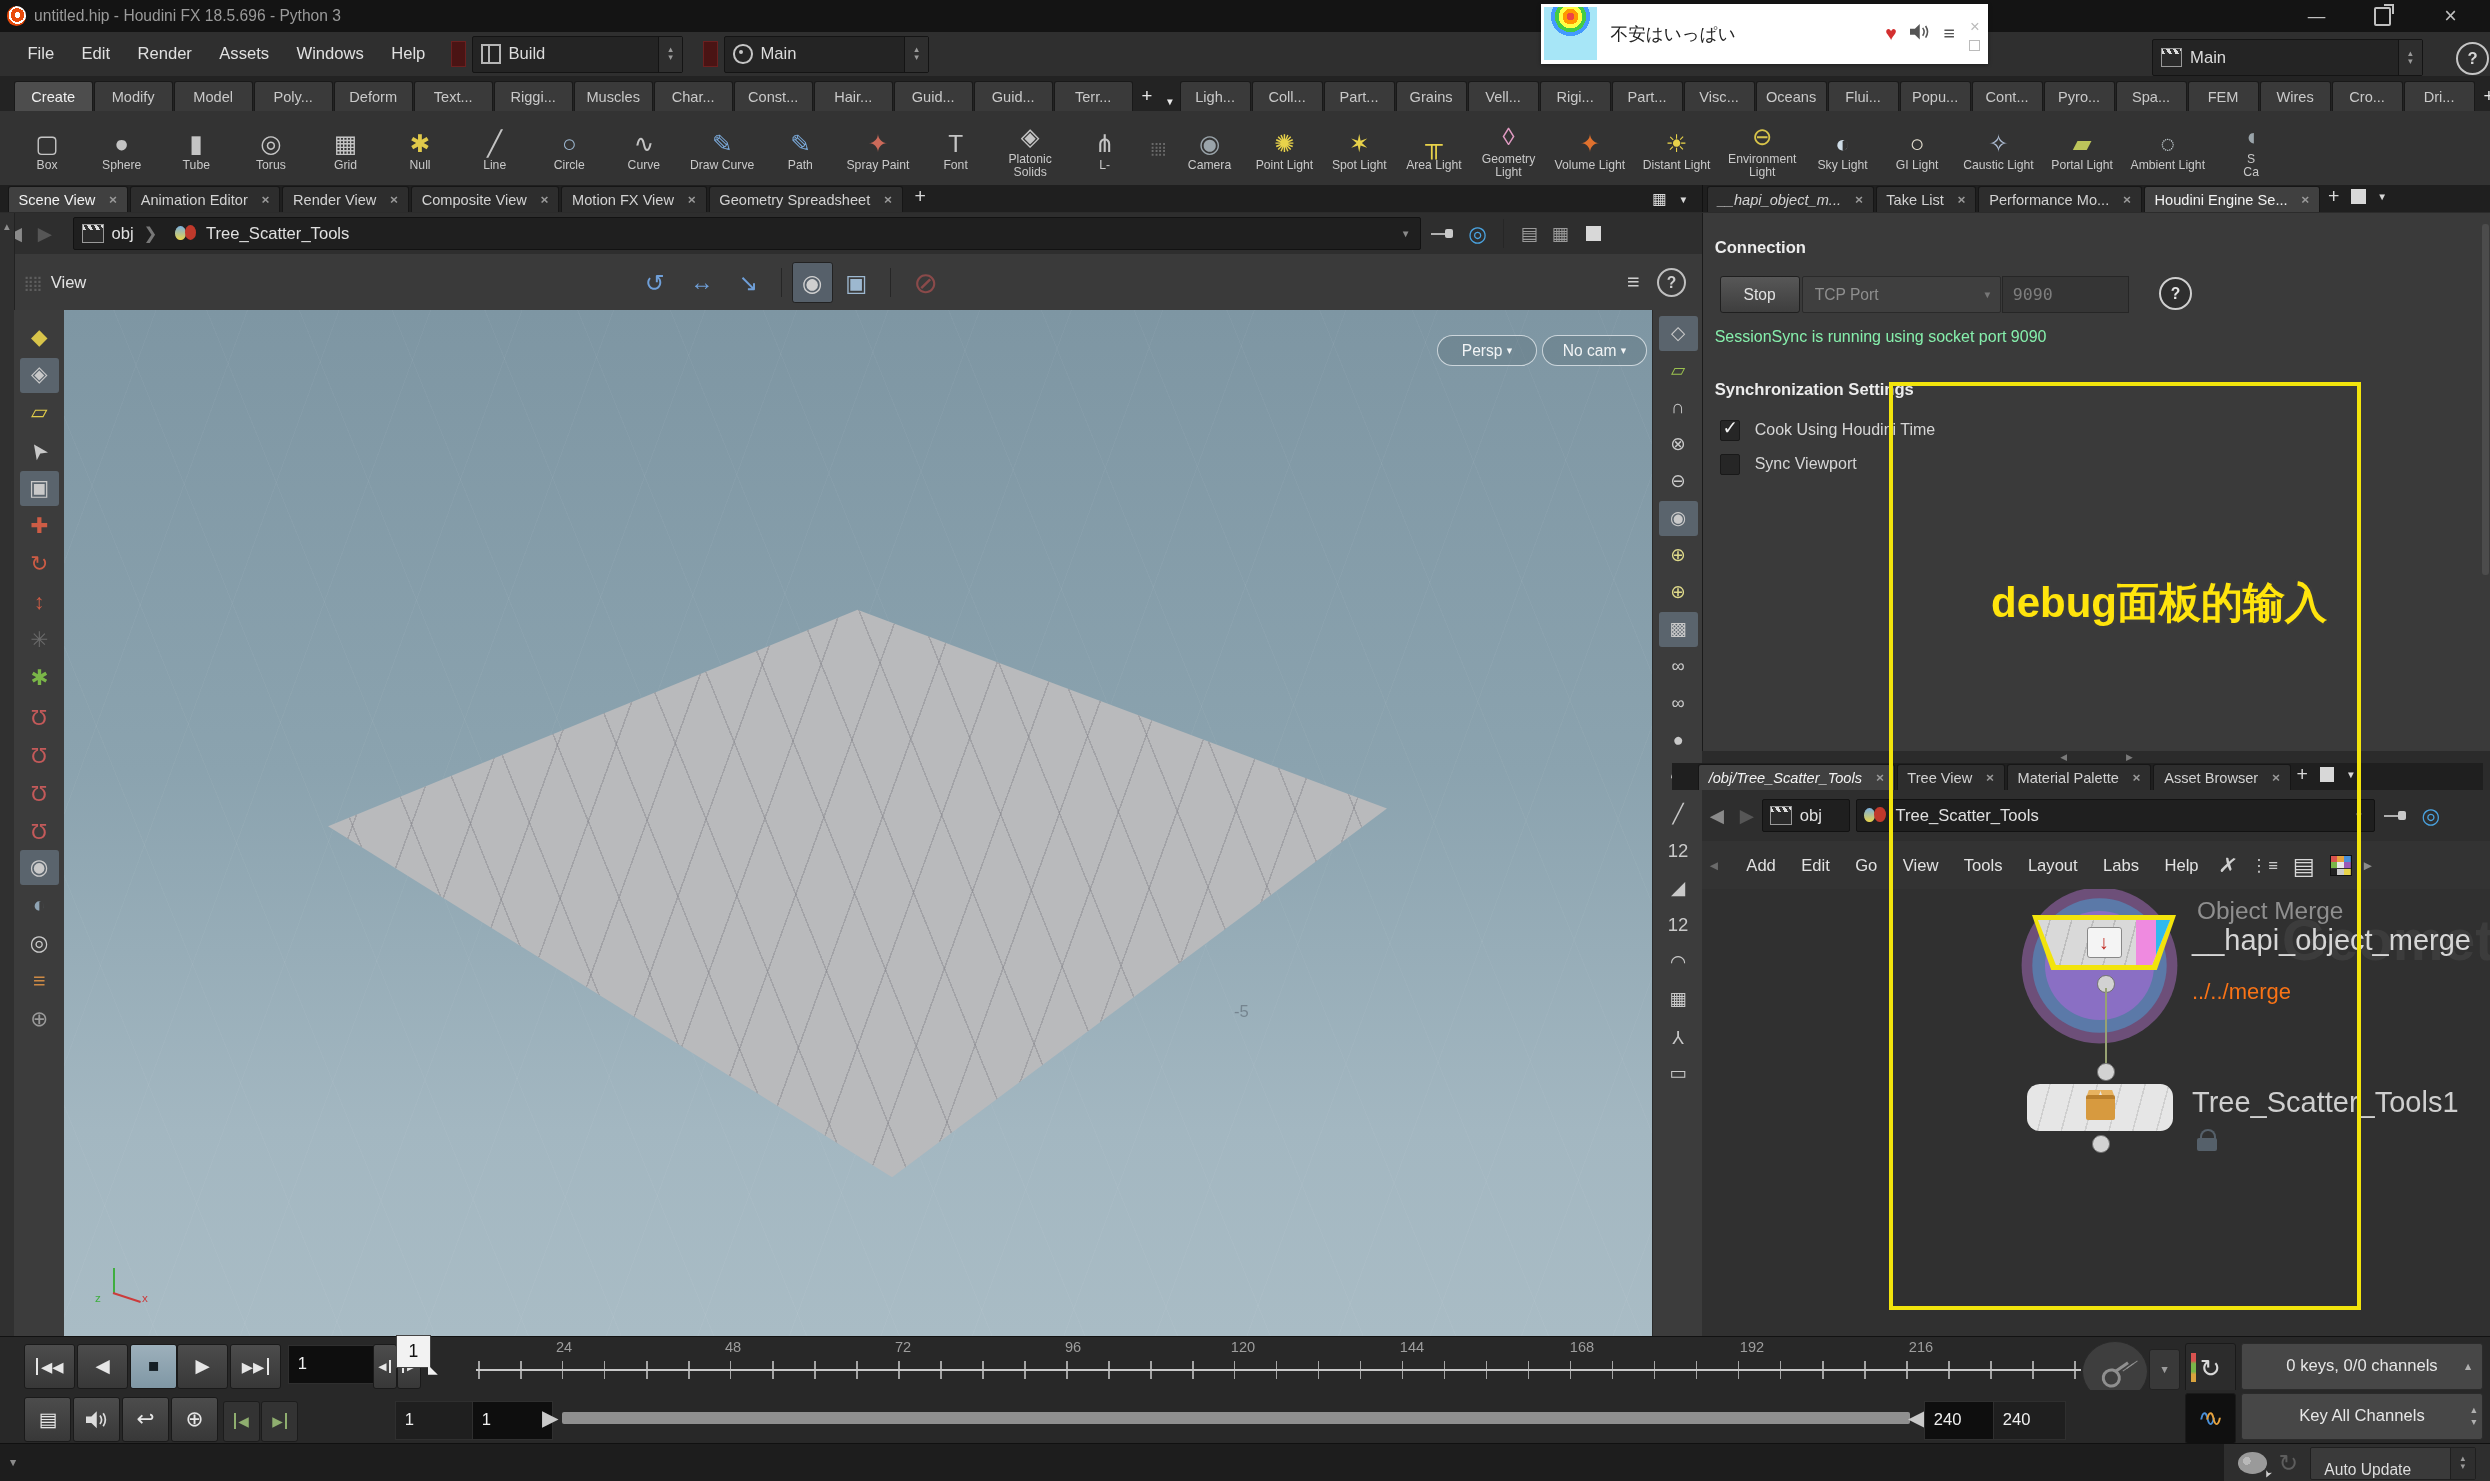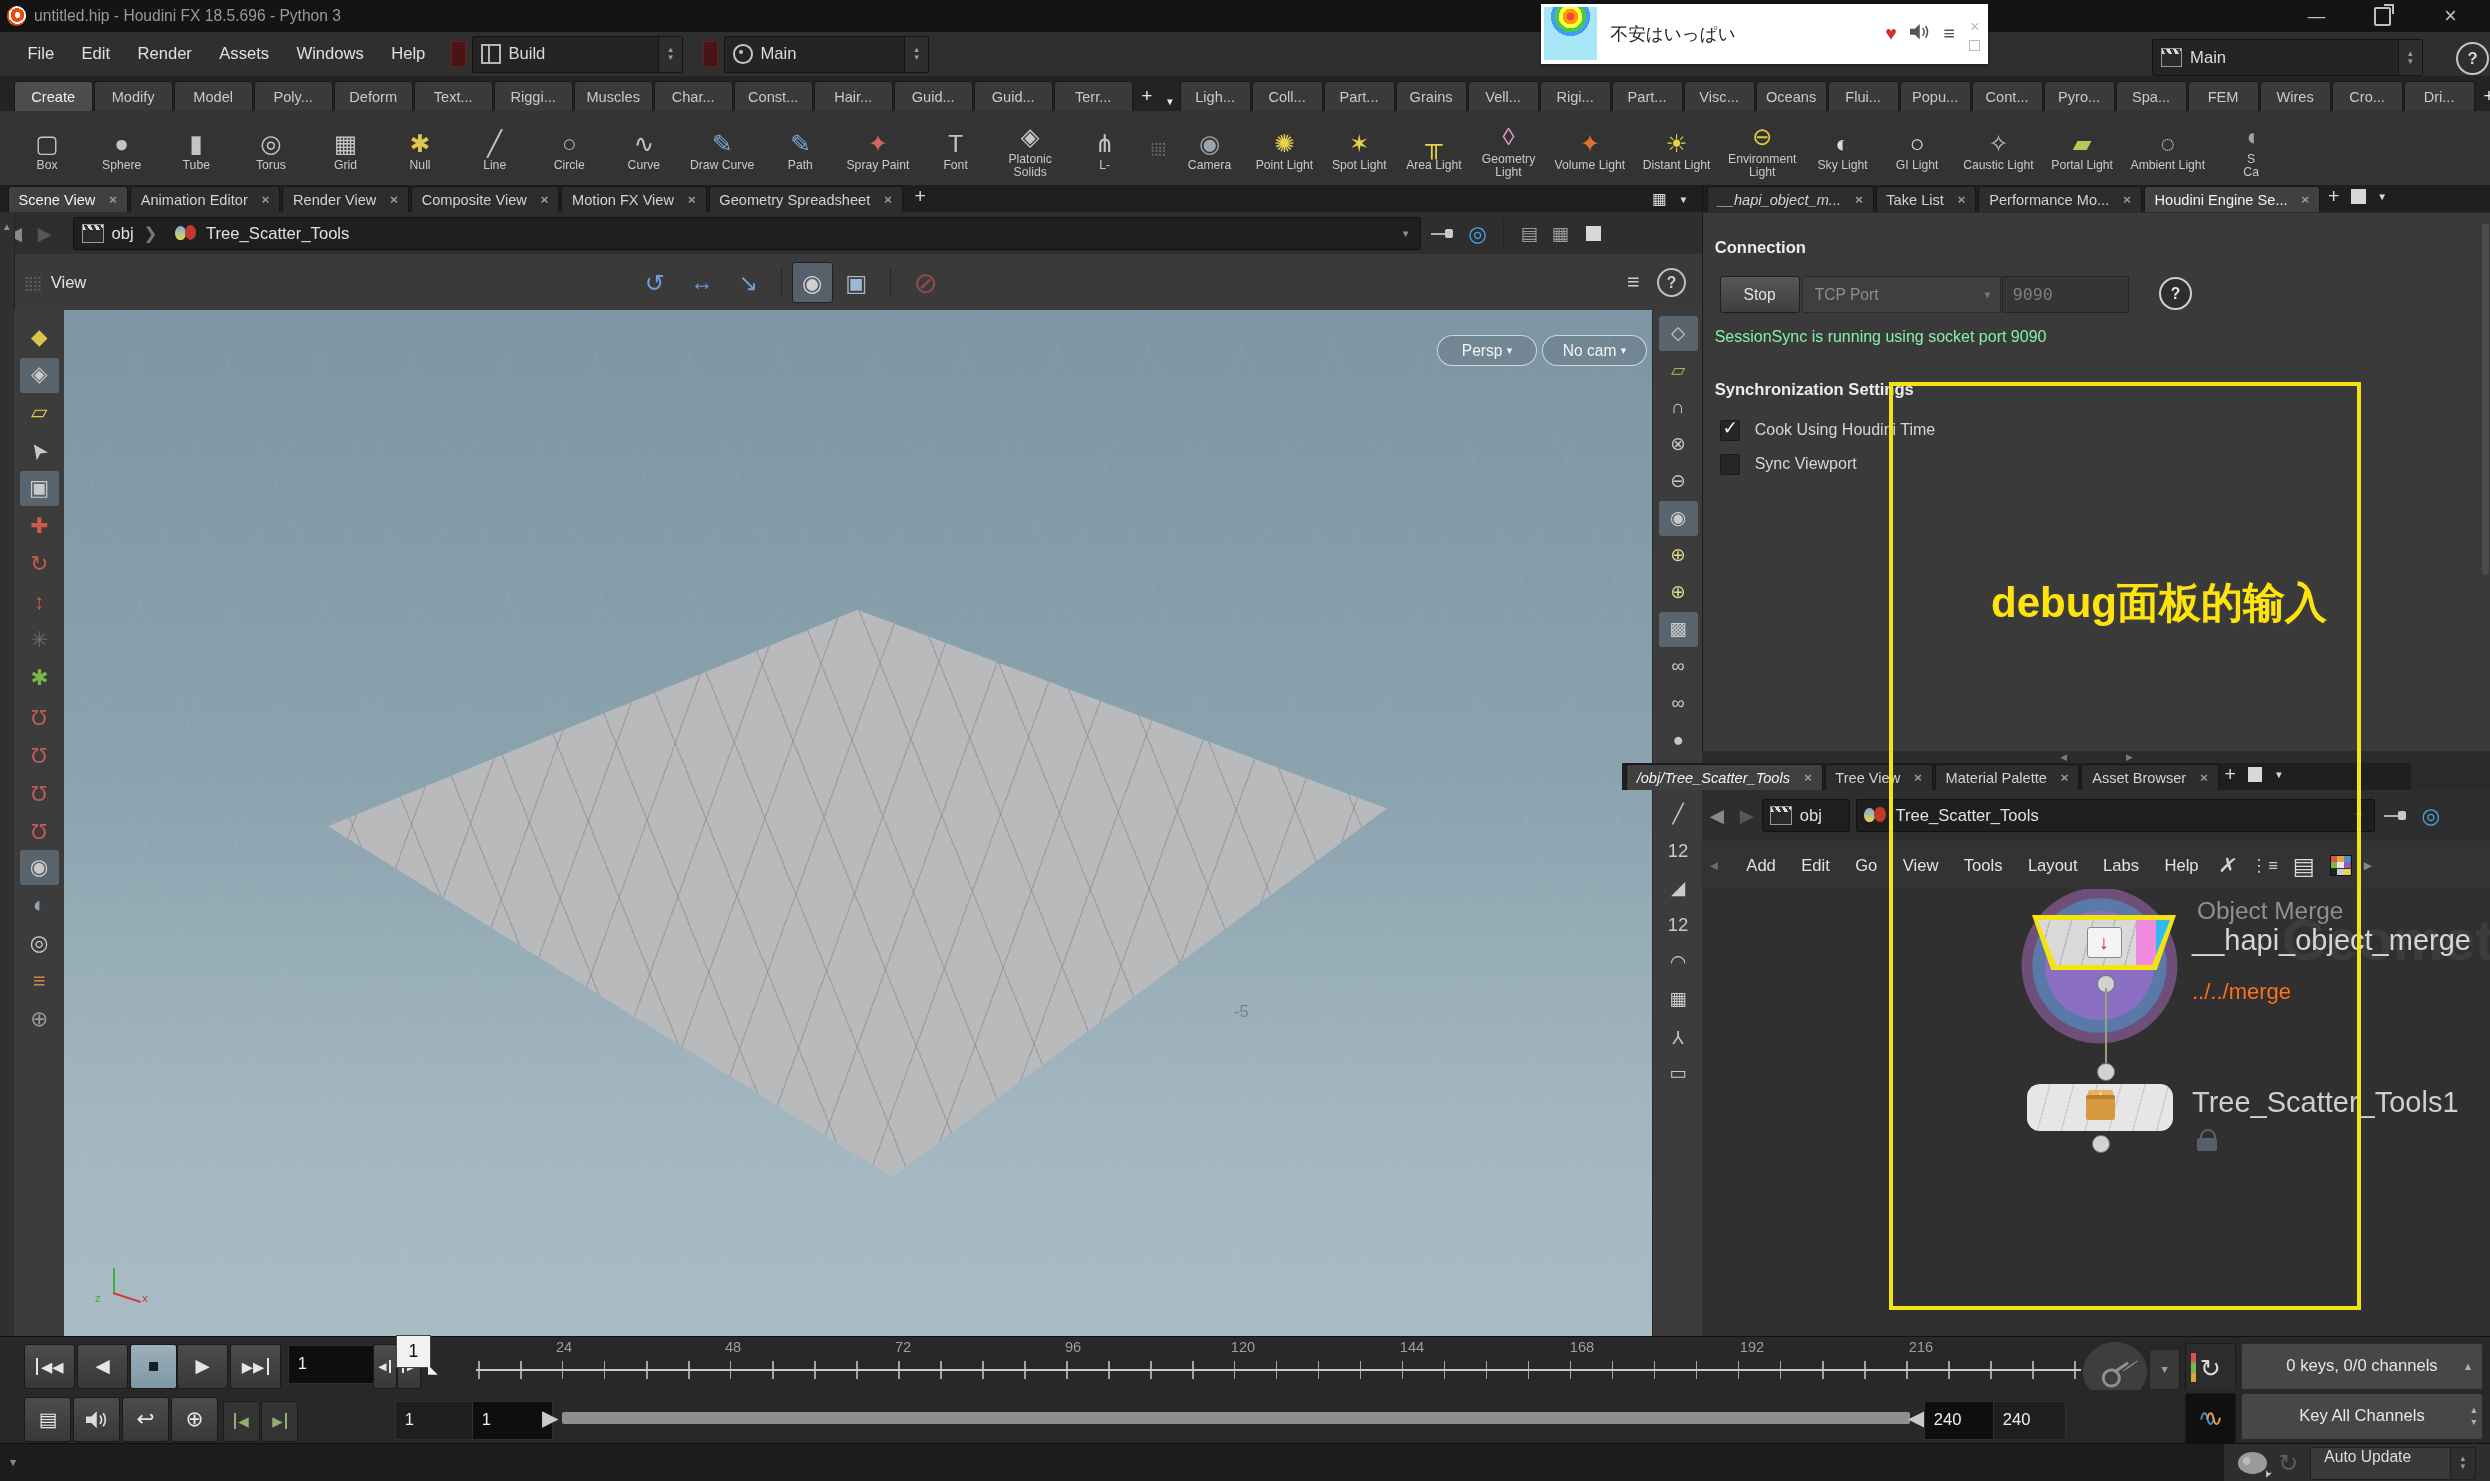--- a/index.html
+++ b/index.html
@@ -115,21 +115,21 @@
      display:flex;align-items:center;justify-content:center;color:#e5e5e5;font-weight:bold;font-size:15.6px;background:#2e2e2e;}
   #session-status{position:absolute;left:11.7px;top:115px;color:#86efac;font-size:16px;}
   #sync-heading{position:absolute;left:11.7px;top:167px;}
   .check-row{position:absolute;display:flex;align-items:center;}
   .cbox{width:18.5px;height:18.5px;background:#262626;border:1px solid #191919;border-radius:2px;position:relative;}
   .check-row.checked .cbox::after{content:"✓";position:absolute;left:2px;top:-3.9px;color:#f2f2f2;font-size:18.5px;font-weight:bold;}
   .clabel{margin-left:14.6px;color:#d6d6d6;font-size:16px;}
   #panel-scroll{left:2482px;top:224px;width:6.8px;height:351px;background:#4c4c4c;border-radius:2.9px;}
   #splitter{left:1702px;top:751px;width:789px;height:11.7px;background:#2b2b2b;display:flex;align-items:center;justify-content:center;gap:59px;color:#7a7a7a;font-size:8.8px;}
   
-  #net-tabs{left:1622px;top:763px;width:789px;}
+  #net-tabs{left:1672px;top:763px;width:789px;padding-left:22px;}
   #net-path{left:1702px;top:790px;width:789px;height:51px;}
   #net-menu{left:1702px;top:841px;width:789px;height:49px;background:#333333;border-bottom:1px solid #202020;display:flex;align-items:center;}
   .nmenu-item{color:#e2e2e2;font-size:16.6px;padding:0 12.7px;}
   .toolx{font-size:21.5px;color:#d0d0d0;font-weight:bold;margin:0 7.8px;transform:rotate(10deg);}
   .hier-icon{color:#c9c9c9;font-size:16.6px;margin:0 5.9px;letter-spacing:1px;}
   .list-icon{font-size:23.4px;color:#d8d8d8;margin:0 7.8px;}
   .palette-icon{width:19.5px;height:19.5px;border:1px solid #111;margin:0 7.8px;background:
      linear-gradient(90deg,#d9534f 0 33%,#e8a33d 33% 66%,#4a90d9 66% 100%) top/100% 34% no-repeat,
      linear-gradient(90deg,#7ab648 0 33%,#e8e8e8 33% 66%,#9b59b6 66% 100%) center/100% 33% no-repeat,
      linear-gradient(90deg,#222 0 33%,#ccc 33% 66%,#e8d44a 66% 100%) bottom/100% 34% no-repeat;}
@@ -204,21 +204,21 @@
   #slider-track{position:absolute;left:562px;top:21.5px;width:1348px;height:12.7px;background:#8f8f8f;border-radius:2px;}
   .slider-handle{position:absolute;top:14.6px;color:#c9c9c9;font-size:21.5px;}
   .gbtn{position:absolute;top:10.7px;width:35px;height:39px;background:#333;border:1px solid #1c1c1c;border-radius:2.9px;
      display:flex;align-items:center;justify-content:center;color:#8fae6f;font-size:13.7px;}
   
   #statusbar{left:0;top:1443px;width:2491px;height:38px;background:#1d1d1d;border-top:1px solid #101010;}
   #status-right{position:absolute;left:2224px;top:0;width:267px;height:38px;background:#2e2e2e;display:flex;align-items:center;}
   #brain-icon{width:29px;height:21.5px;border-radius:50%;background:radial-gradient(circle at 30% 40%,#b9b9b9 0 3.9px,#9a9a9a 3.9px);margin-left:13.7px;position:relative;}
   #brain-icon::after{content:"➤";position:absolute;right:-5.9px;bottom:-5.9px;color:#d0d0d0;font-size:9.8px;transform:rotate(115deg);}
   #status-refresh{color:#5d5d5d;font-size:23.4px;margin:0 11.7px;}
-  #autoupdate{width:164px;height:31px;background:#3a3a3a;border:1px solid #1f1f1f;border-radius:2px;display:flex;align-items:flex-start;}
+  #autoupdate{width:164px;height:31px;background:#3a3a3a;border:1px solid #1f1f1f;border-radius:2px;display:flex;align-items:flex-end;}
   #autoupdate .lbl{margin-left:13.7px;color:#dedede;font-size:15.6px;}
   #tray-arrow{position:absolute;left:7.8px;top:11.7px;color:#8a8a8a;font-size:10.7px;}
   .edge-strip{left:0;top:213px;width:13.7px;height:1123px;background:#303030;border-right:1px solid #222;}
   .edge-arrow{position:absolute;left:2px;top:7.8px;color:#8f8f8f;font-size:9.8px;}
 </style>
 </head>
 <body>
 
 <div id="root">
 

